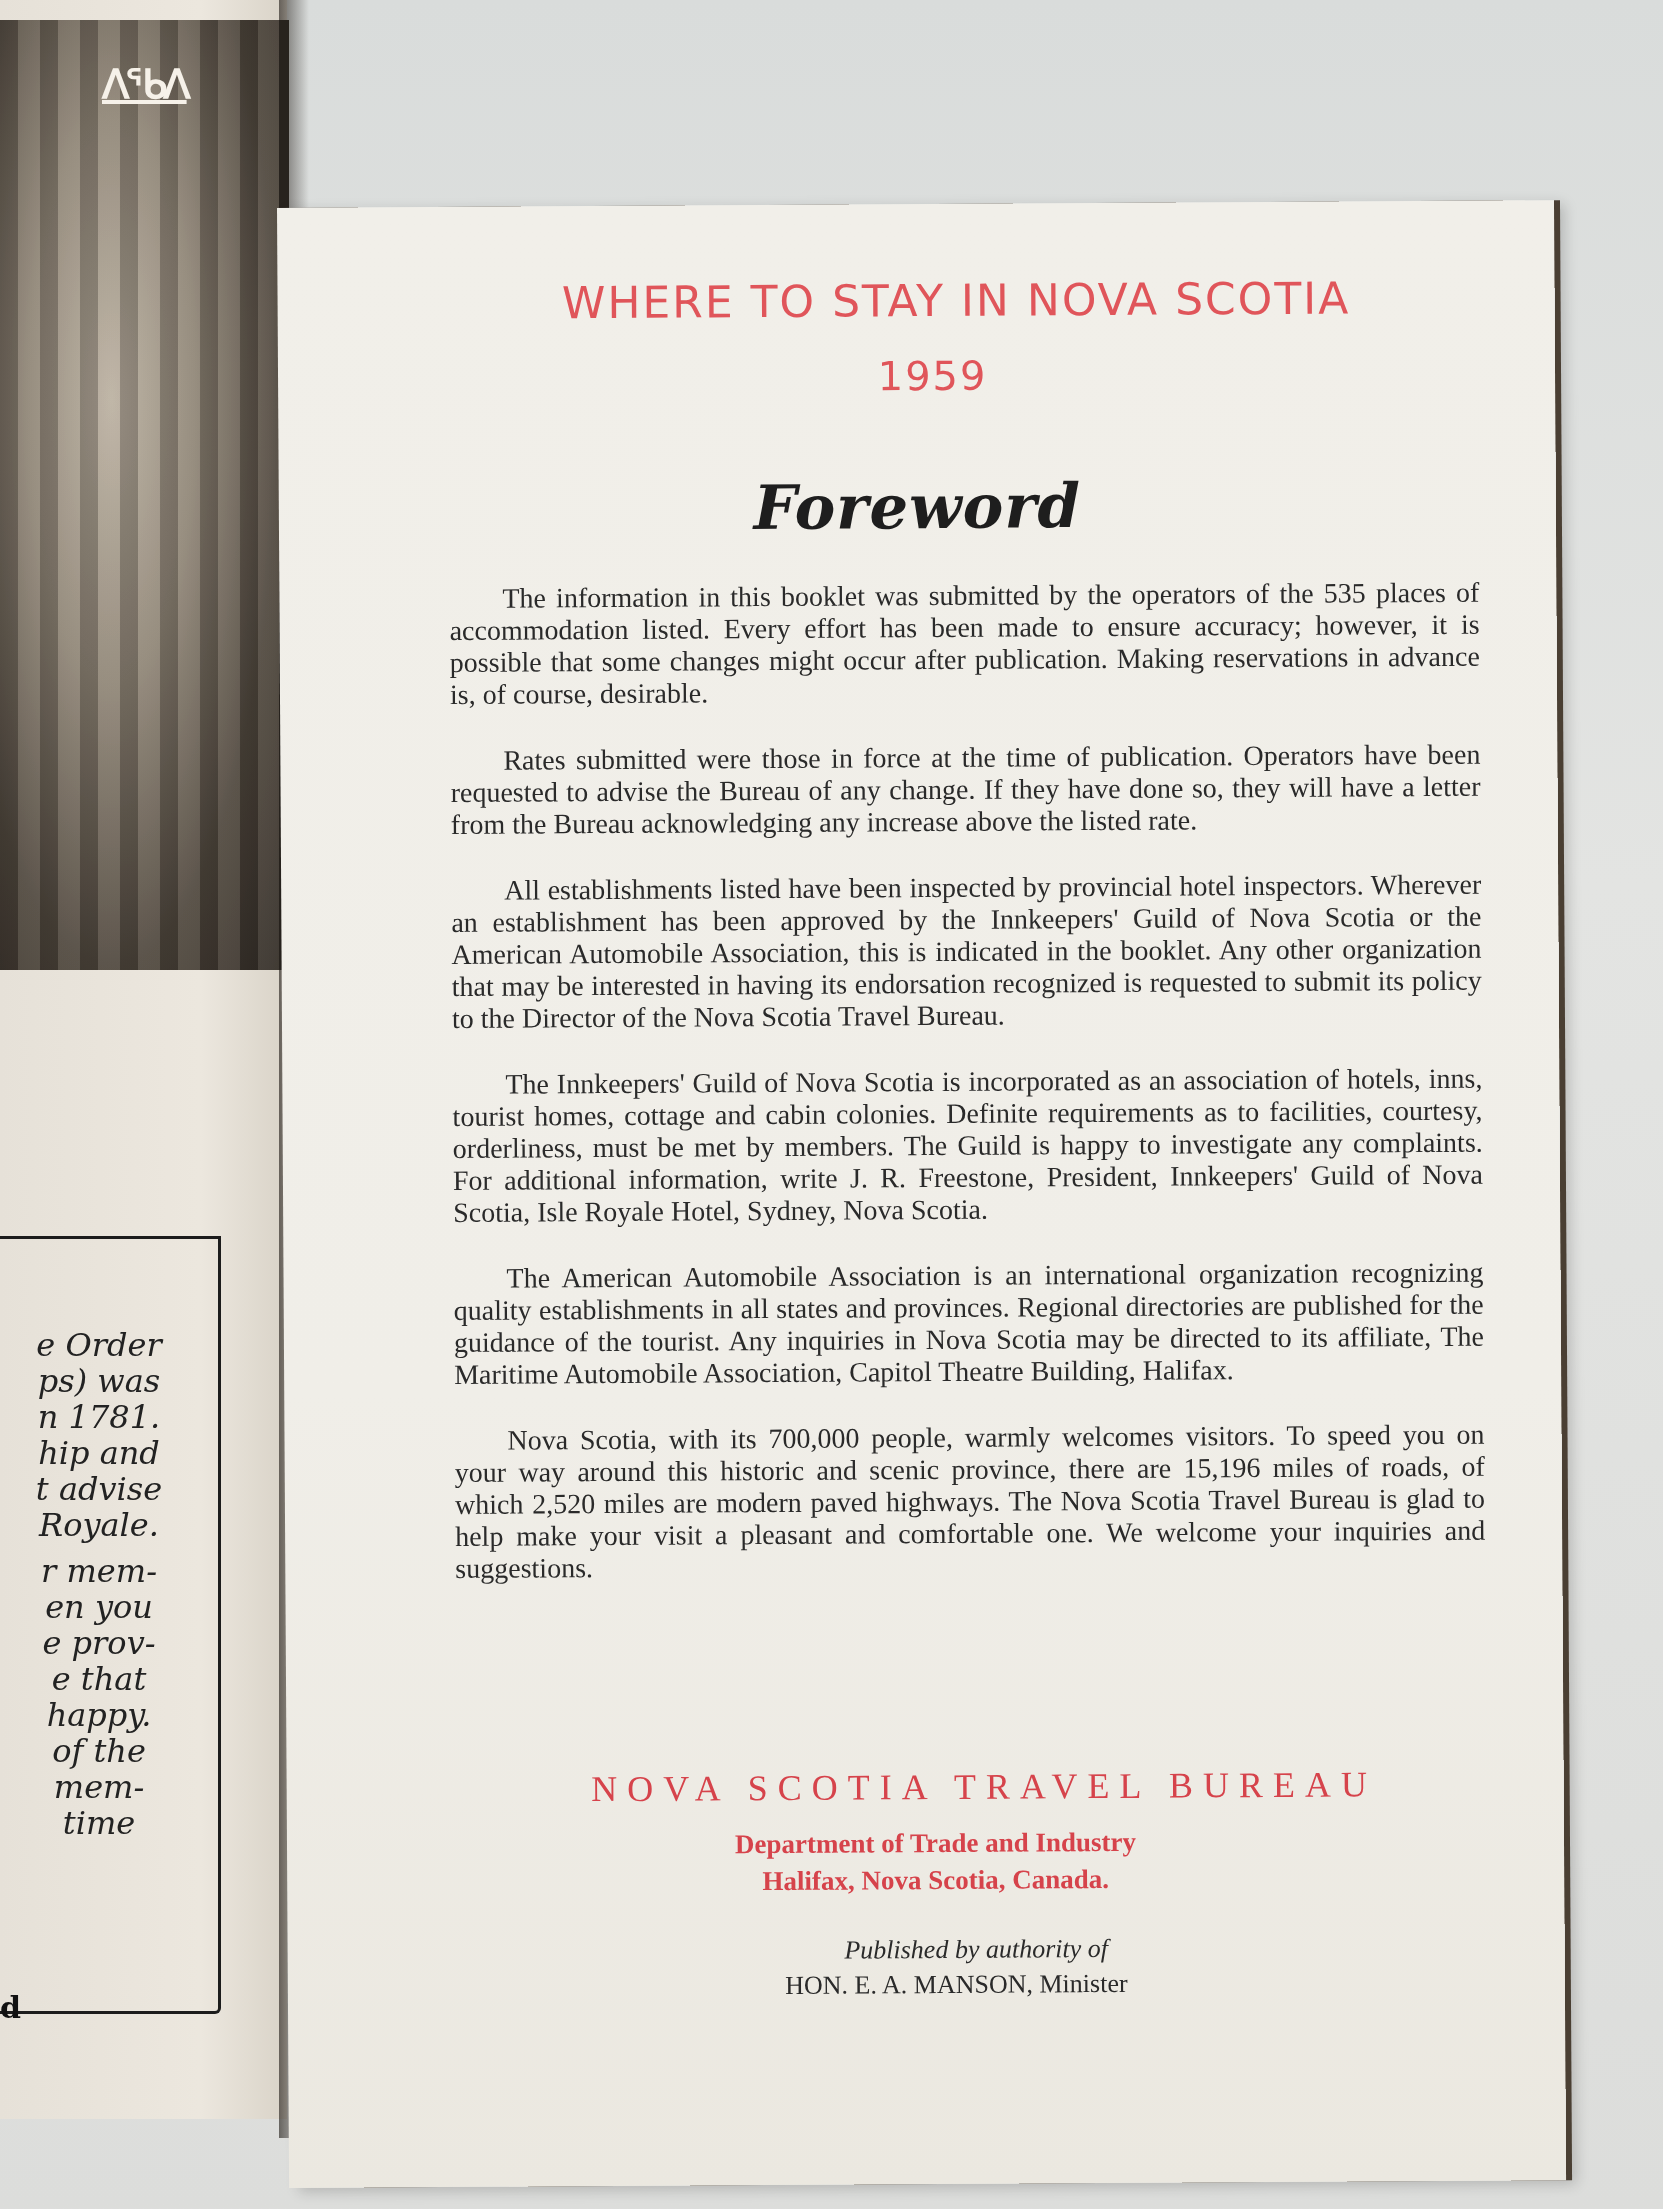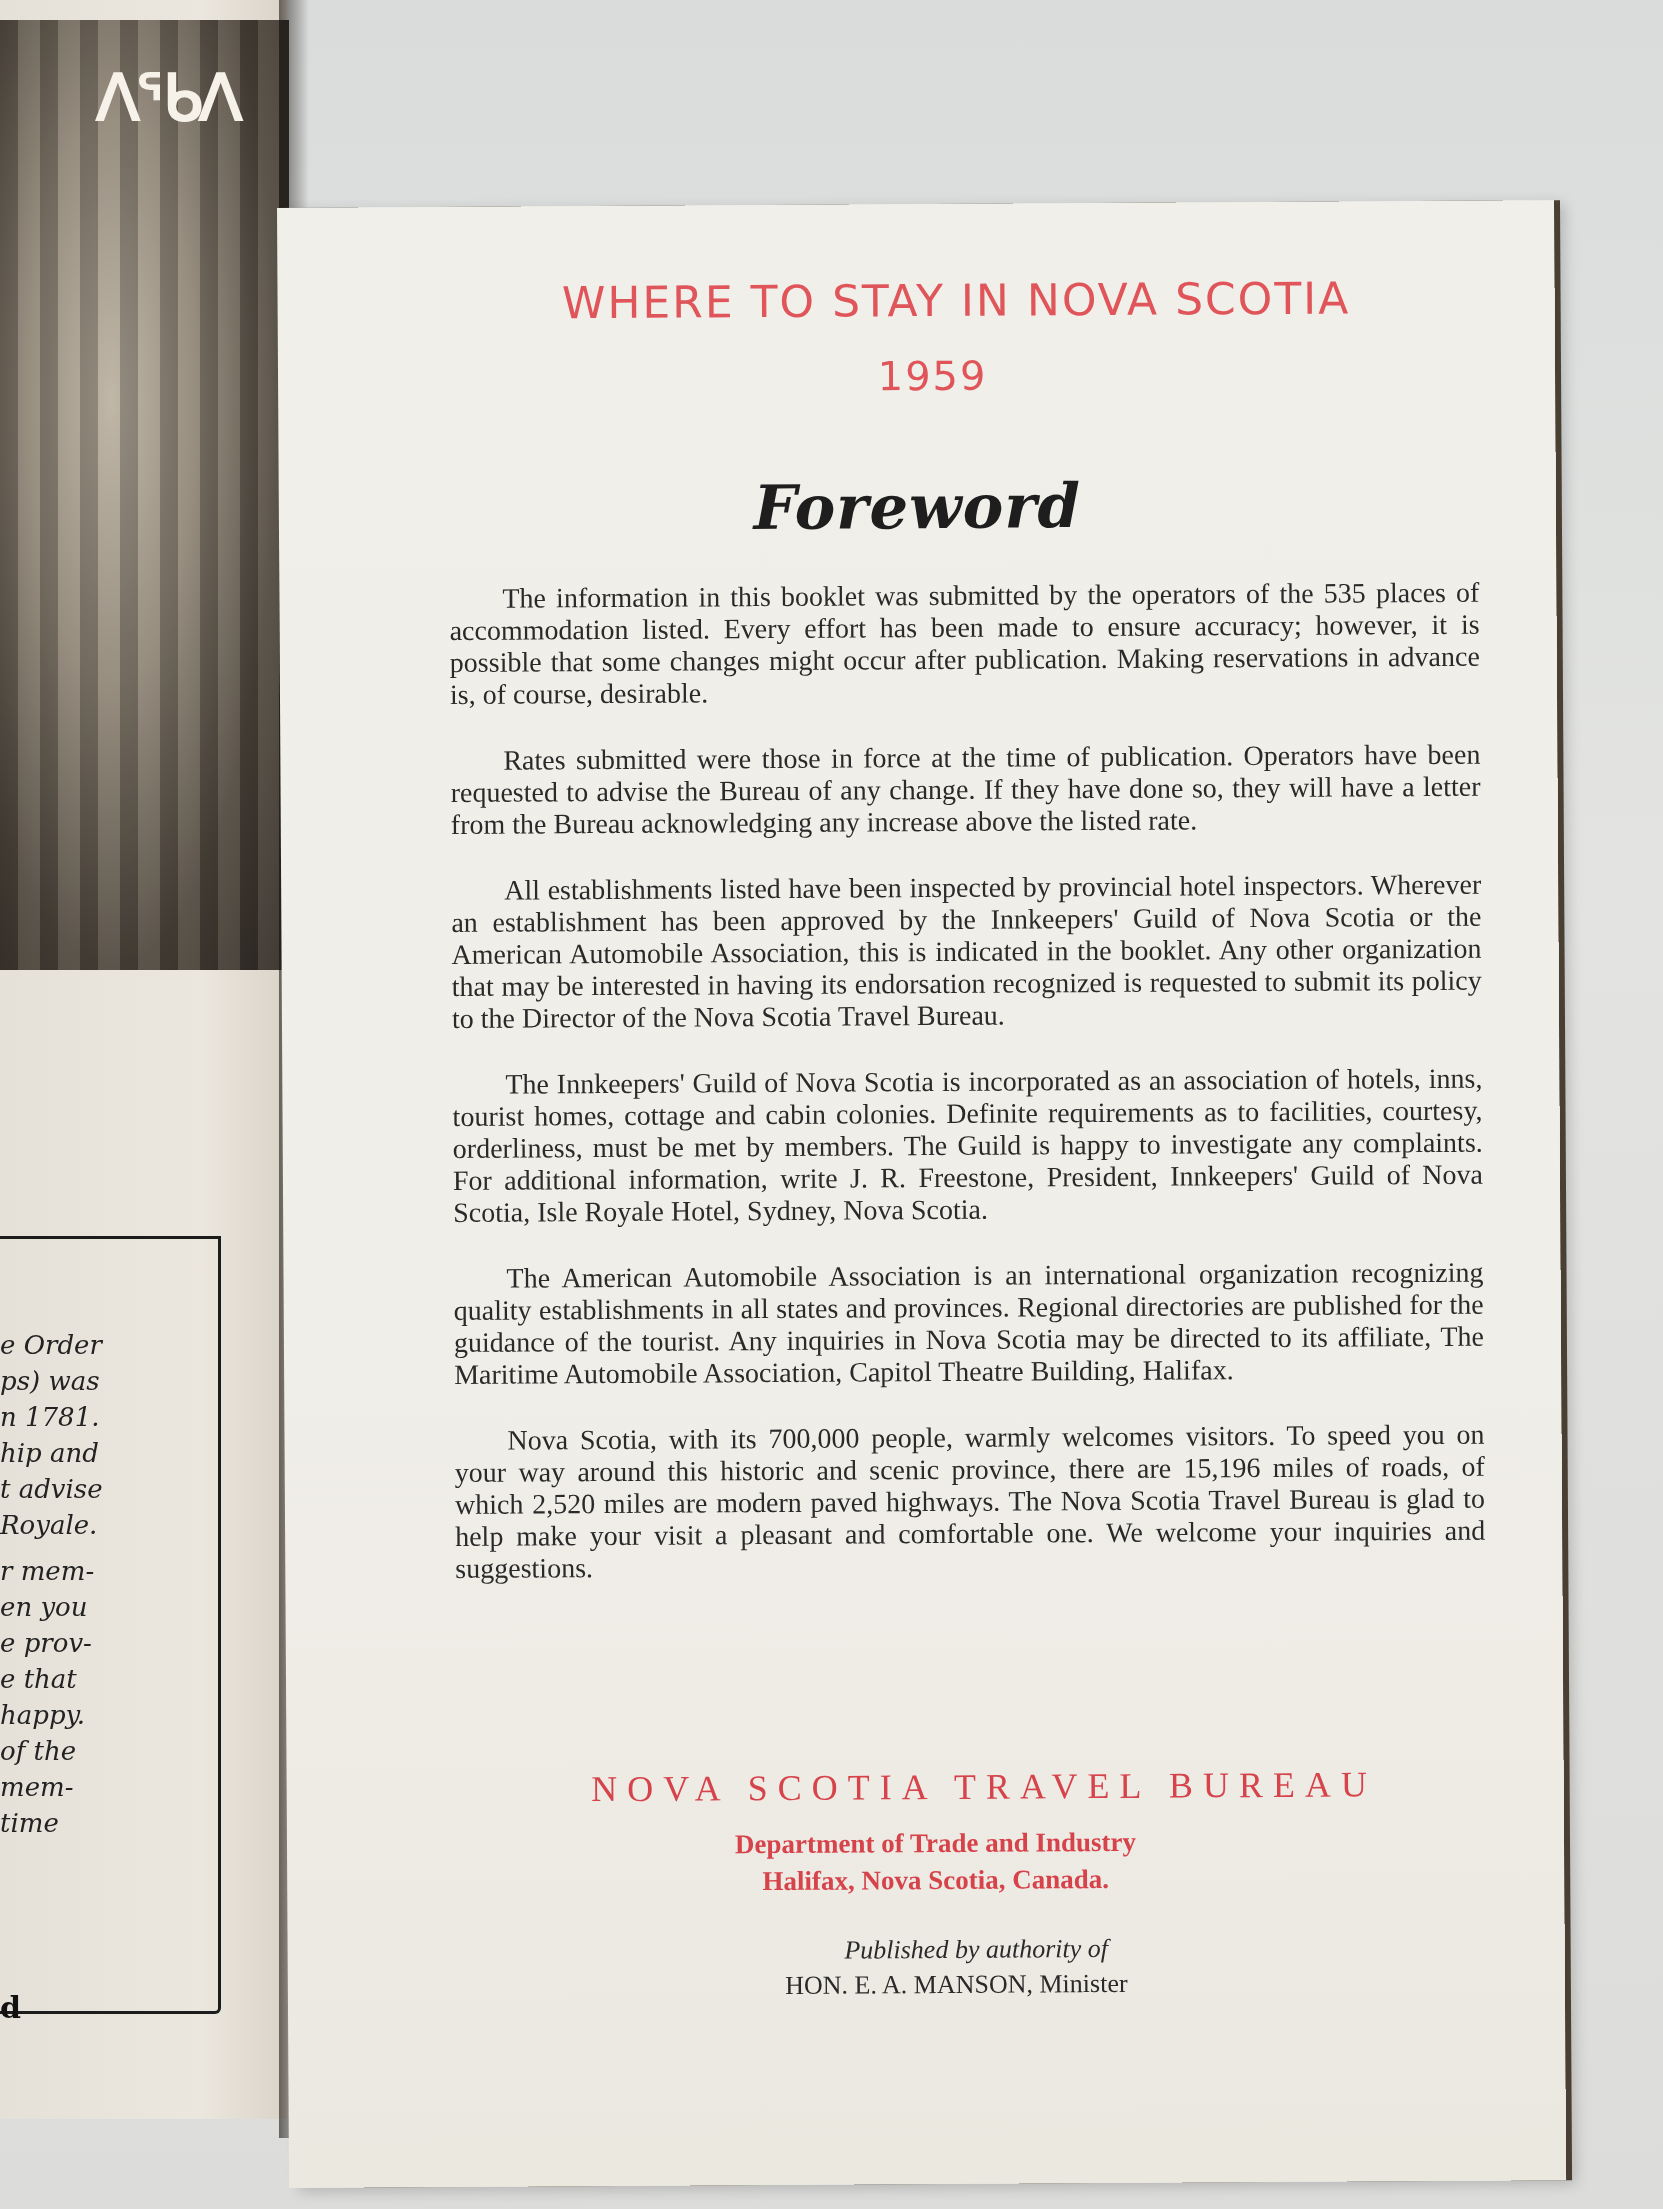--- a/index.html
+++ b/index.html
@@ -19,36 +19,36 @@
         radial-gradient(ellipse at 40% 40%, #b9b0a2 0%, #8d8477 35%, #4d463e 70%, #2f2a25 100%);
       filter: contrast(1.05);
       border-right: 10px solid #2b2723;
     }
     .photo-shade {
       position: absolute; left: 0; top: 0; width: 100%; height: 100%;
       background:
         repeating-linear-gradient(90deg, rgba(40,35,30,.25) 0 18px, rgba(220,210,195,.12) 18px 40px);
     }
     .photo-caption-mark {
-      position: absolute; left: 96px; top: 40px; color: #f0ece4; font-size: 64px;
-      font-family: "DejaVu Serif", serif; font-weight: bold; letter-spacing: -4px;
+      position: absolute; left: 102px; top: 40px; color: #f0ece4; font-size: 40px;
+      font-family: "DejaVu Serif", serif; font-weight: bold; letter-spacing: -4px; text-decoration: underline;
     }
     .gutter-shadow {
       position: absolute; left: 279px; top: 0; width: 30px; height: 2138px;
       background: linear-gradient(90deg, rgba(40,35,30,.65), rgba(40,35,30,0));
     }
     .left-box {
       position: absolute; left: -20px; top: 1236px; width: 238px; height: 772px;
       border: 3px solid #1c1c1c; border-left: none; border-radius: 0 0 6px 0;
     }
     .left-text {
       position: absolute; left: 0; top: 1327px; width: 198px;
       font-family: "DejaVu Serif", serif; font-style: italic;
-      font-size: 26px; line-height: 36px; color: #222;
-      text-align: left; white-space: nowrap;
+      font-size: 32px; line-height: 36px; color: #222;
+      text-align: center; white-space: nowrap;
     }
     .left-text .gap { height: 10px; }
     .left-fragment {
       position: absolute; left: 0; top: 1990px; font-size: 30px; font-weight: bold; color: #111;
       font-family: "DejaVu Serif", serif;
     }
 
     
     .page {
       position: absolute; left: 277px; top: 208px; width: 1277px; height: 1980px;

